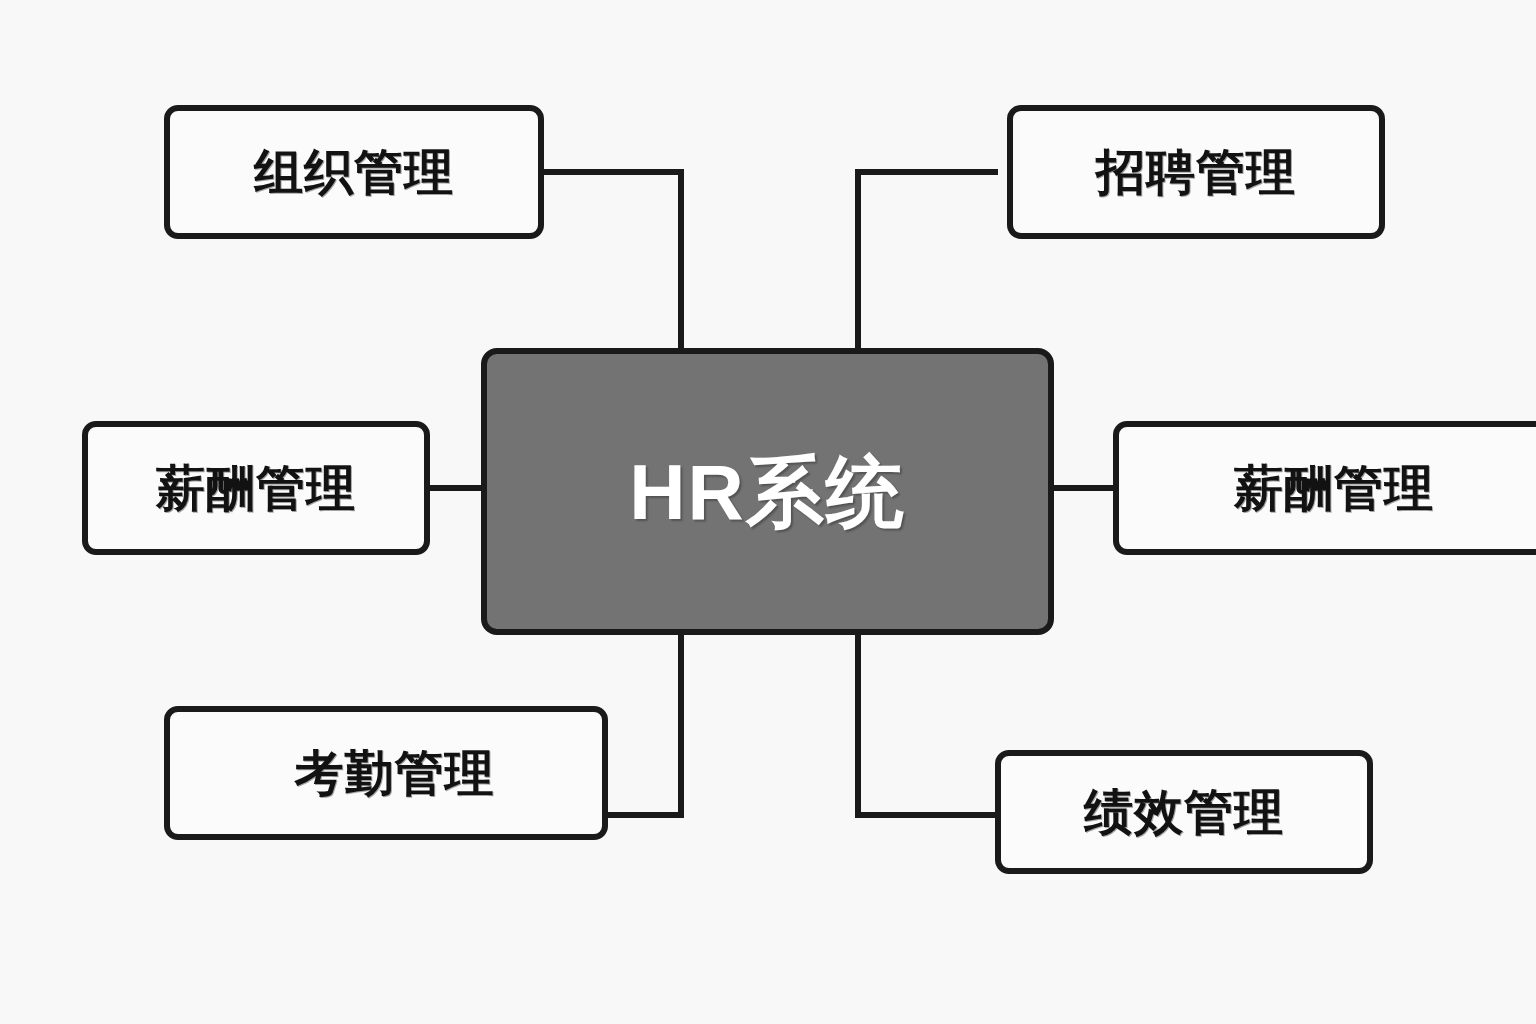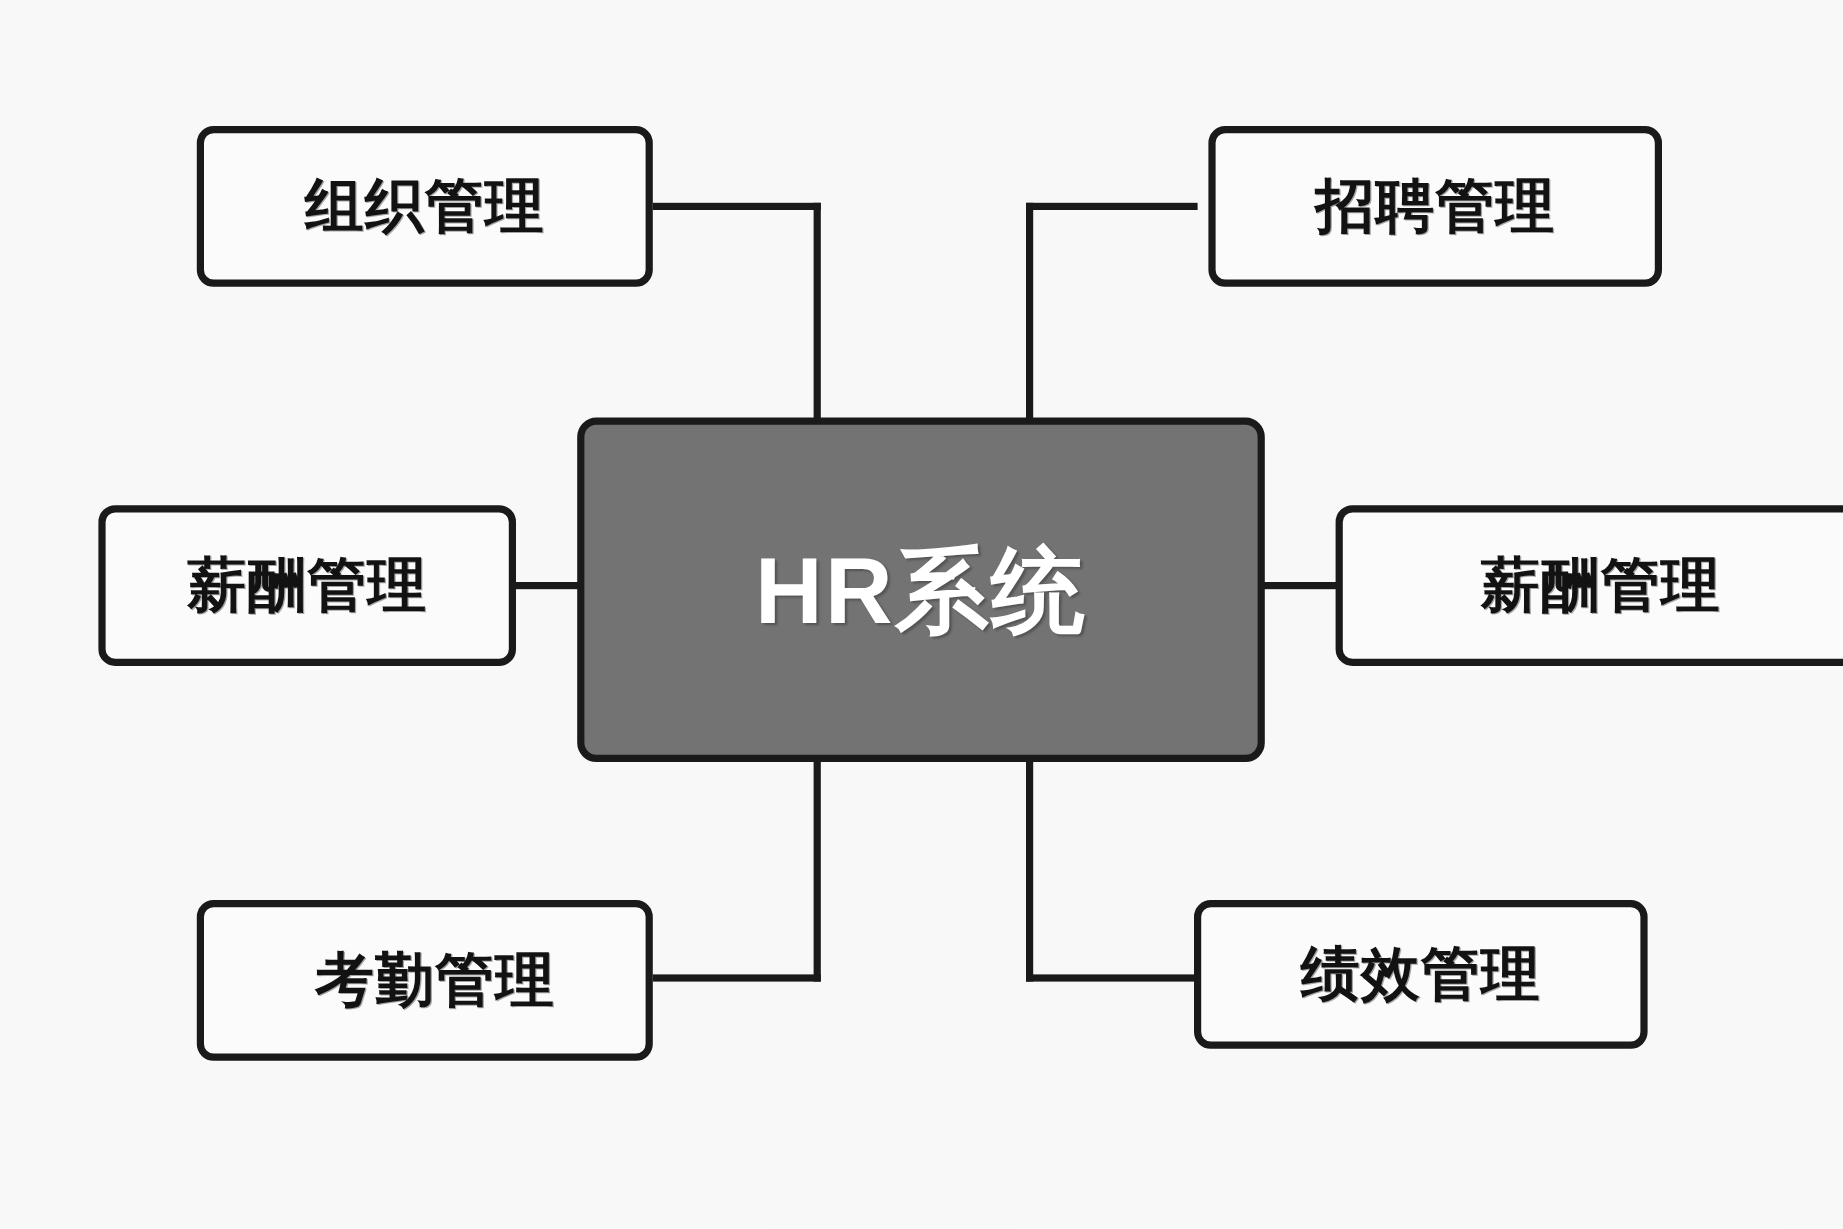--- a/index.html
+++ b/index.html
@@ -64,21 +64,21 @@
     white-space: nowrap;
     line-height: 1;
     text-shadow: 2px 2px 2px rgba(0,0,0,0.28);
   }
 
   
   #node-org   { left: 164px; top: 105px; width: 380px; height: 134px; }
   #node-rec   { left: 995px; top: 105px; width: 378px; height: 134px; margin-left: 12px; }
   #node-train { left: 82px;  top: 421px; width: 348px; height: 134px; }
   #node-comp  { left: 1113px;top: 421px; width: 442px; height: 134px; justify-content: center; }
-  #node-att   { left: 164px; top: 750px; width: 380px; height: 134px; padding-left: 17px; }
+  #node-att   { left: 164px; top: 706px; width: 444px; height: 134px; padding-left: 17px; }
   #node-perf  { left: 995px; top: 750px; width: 378px; height: 124px; }
   #node-center{ left: 481px; top: 348px; width: 573px; height: 287px; }
 
   
   
   #conn-org-h    { left: 544px; top: 169px;  width: 140px; height: 6px; }
   #conn-org-v    { left: 678px; top: 169px;  width: 6px;   height: 182px; }
   
   #conn-rec-h    { left: 855px; top: 169px;  width: 143px; height: 6px; }
   #conn-rec-v    { left: 855px; top: 169px;  width: 6px;   height: 182px; }

